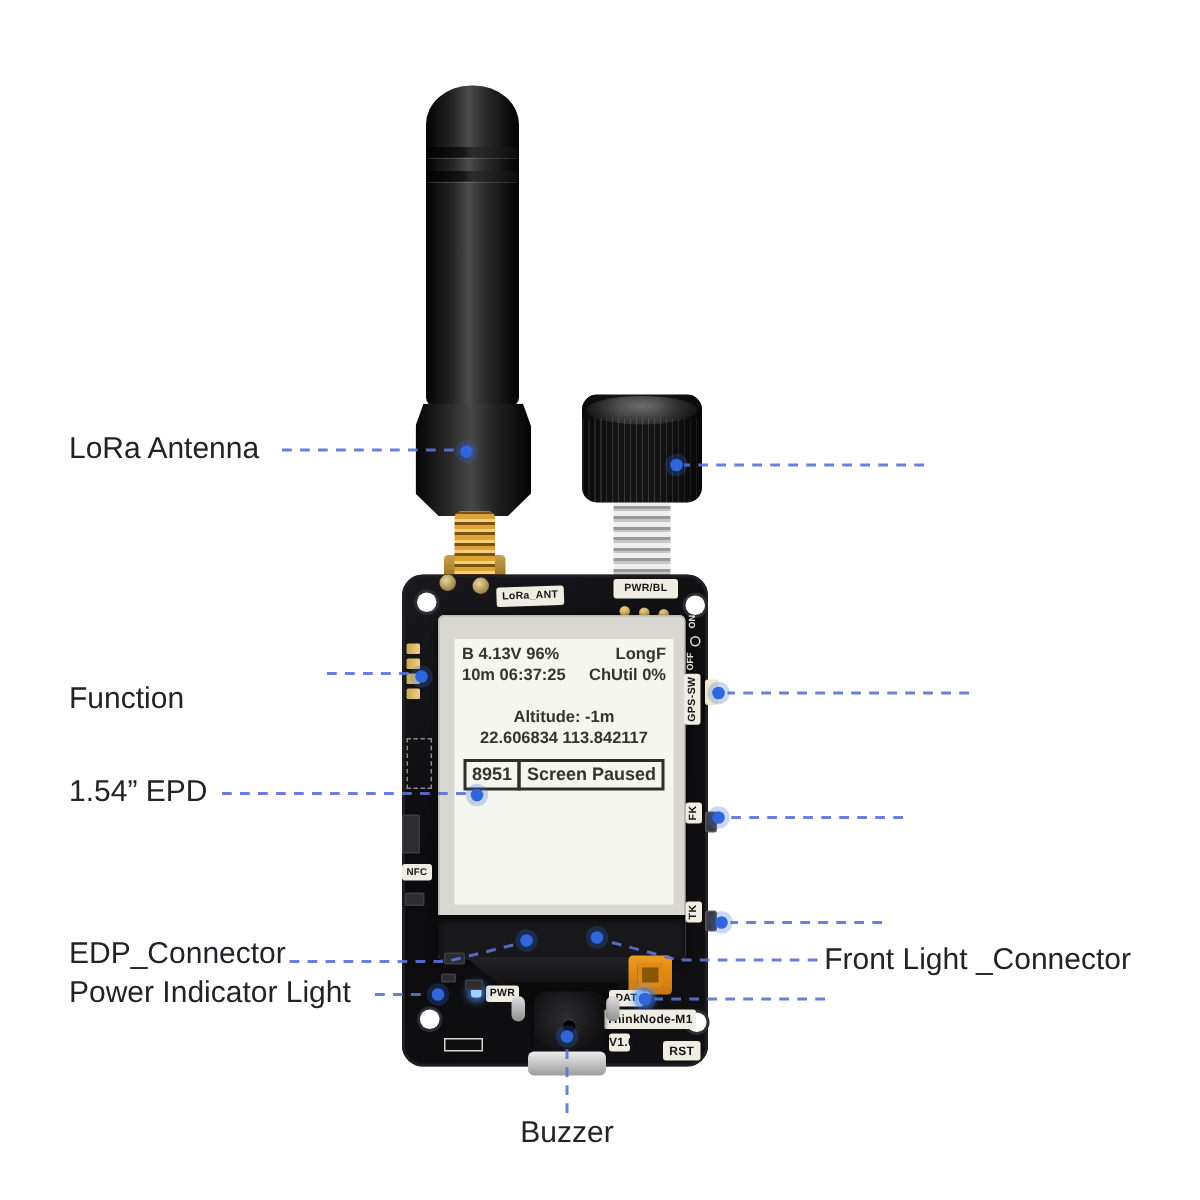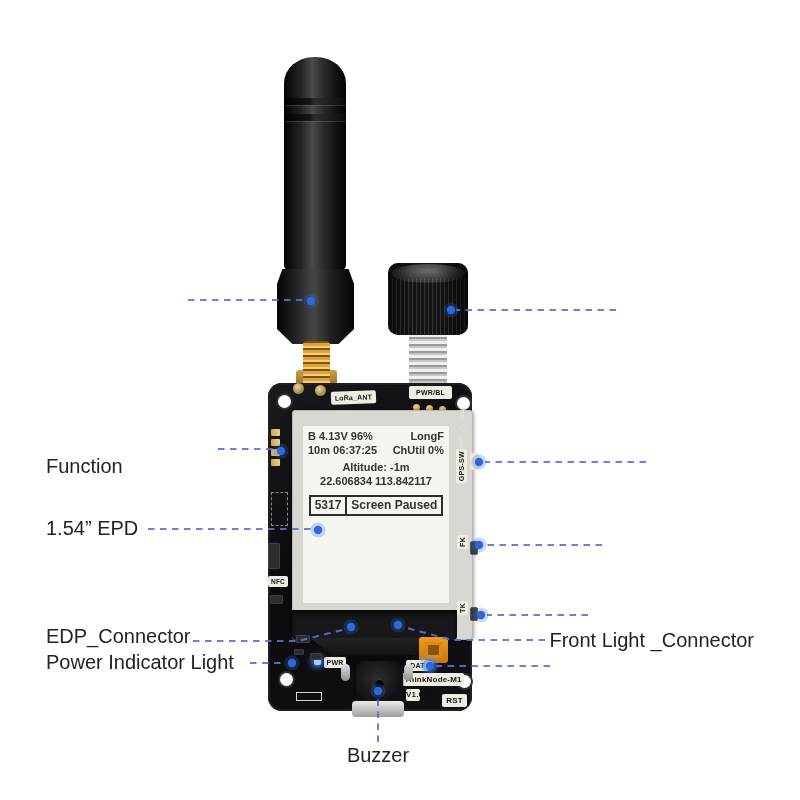--- a/index.html
+++ b/index.html
@@ -62,29 +62,29 @@
     background:radial-gradient(circle at 40% 35%,#e8d6a0,#9c8346 70%,#5c4a1c)}
   #screw1{left:25px;top:0}#screw2{left:47px;top:2px}
   .hbox{background:#efece1;color:#141414;font-size:7px;font-weight:700;text-align:center;
     border-radius:2px;line-height:1.6;letter-spacing:.2px}
   #silk-lora-ant{left:63px;top:8px;width:45px;height:13px;line-height:13px;transform:rotate(-2deg)}
   #silk-pwr-bl{left:141px;top:3px;width:43px;height:13px;line-height:13px}
   .gold-dot{width:7px;height:7px;border-radius:50%;
     background:radial-gradient(circle at 40% 35%,#f2d488,#b08a2e)}
   #gdot1{left:145px;top:21px}#gdot2{left:158px;top:22px}#gdot3{left:171px;top:23px}
   
-  #epd-frame{left:24px;top:27px;width:181px;height:230px;background:#d8d7d1;border-radius:4px;
+  #epd-frame{left:24px;top:27px;width:165px;height:230px;background:#d8d7d1;border-radius:4px;
     box-shadow:inset 0 0 0 1px #b9b8b2,0 1px 4px rgba(0,0,0,.55)}
   #epd-white{left:11px;top:16px;width:146px;height:177px;background:#f6f6f1;
     font-weight:700;color:#34342f;font-size:11px}
   .scr-row{line-height:14px;white-space:nowrap}
   .scr-split{display:flex;justify-content:space-between;padding:0 5px}
   .scr-center{text-align:center}
   #scr-row1{margin-top:3px}
-  #scr-row3{margin-top:3px}
+  #scr-row3{margin-top:14px}
   #scr-boxes{display:flex;justify-content:center;margin-top:7px}
   .sbox{border:2px solid #2e2e2a;padding:0 4px;font-size:12px;line-height:17px;white-space:nowrap}
   #sbox-status{margin-left:-2px}
   #epd-black{left:0;top:200px;width:165px;height:30px;background:#18181b;border-radius:0 0 4px 4px;
     box-shadow:inset 0 3px 5px rgba(0,0,0,.8)}
   .ribbon{background:linear-gradient(180deg,#232327,#0c0c0e)}
   #ribbon1{left:42px;top:255px;width:138px;height:24px;clip-path:polygon(0 0,100% 0,78% 100%,22% 100%)}
   #ribbon2{left:70px;top:272px;width:76px;height:16px;background:#0a0a0b;
     clip-path:polygon(0 0,100% 0,82% 100%,18% 100%)}
   
@@ -182,20 +182,21 @@
         <circle cx="451" cy="310" r="4.2"></circle>
           <circle cx="479" cy="462" r="4.2"></circle>
         <circle cx="479" cy="545" r="4.2"></circle>
           <circle cx="481" cy="615" r="4.2"></circle>
         <circle cx="398" cy="625" r="4.2"></circle>
           <circle cx="430" cy="666" r="4.2"></circle>
       </g>
     </g>
   </svg>
 
+  <div class="label" id="lbl-lora">LoRa Antenna</div>
   <div class="label" id="lbl-swd">
     <br>
     <span>Function</span>
   </div>
   <div class="label" id="lbl-epd">1.54” EPD</div>
   <div class="label" id="lbl-edp">EDP_Connector</div>
   <div class="label" id="lbl-power">Power Indicator Light</div>
   <div class="label" id="lbl-buzzer">Buzzer</div>
   <div class="label right" id="lbl-frontlight">Front Light _Connector</div>
 
@@ -233,21 +234,21 @@
           <span>B 4.13V 96%</span>
           <span>LongF</span>
         </div>
         <div class="scr-row scr-split" id="scr-row2">
           <span>10m 06:37:25</span>
           <span>ChUtil 0%</span>
         </div>
         <div class="scr-row scr-center" id="scr-row3">Altitude: -1m</div>
         <div class="scr-row scr-center" id="scr-row4">22.606834 113.842117</div>
         <div id="scr-boxes">
-          <span class="sbox" id="sbox-node">5317</span>
+          <span class="sbox" id="sbox-node">8951</span>
           <span class="sbox" id="sbox-status">Screen Paused</span>
         </div>
       </div>
       <div class="part" id="epd-black"></div>
     </div>
     <div class="part ribbon" id="ribbon1"></div>
     <div class="part ribbon" id="ribbon2"></div>
 
     <div class="part" id="orange-conn">
       <div class="part" id="orange-slot"></div>

